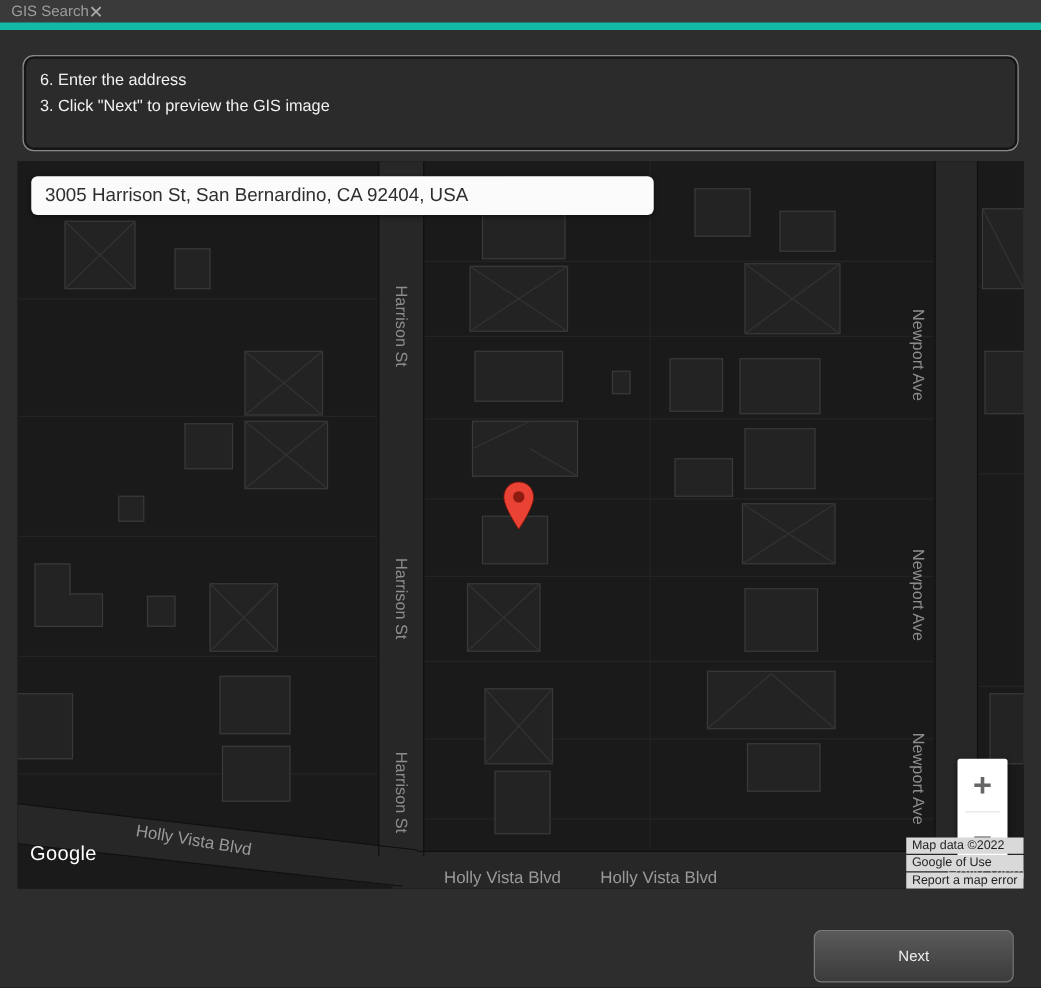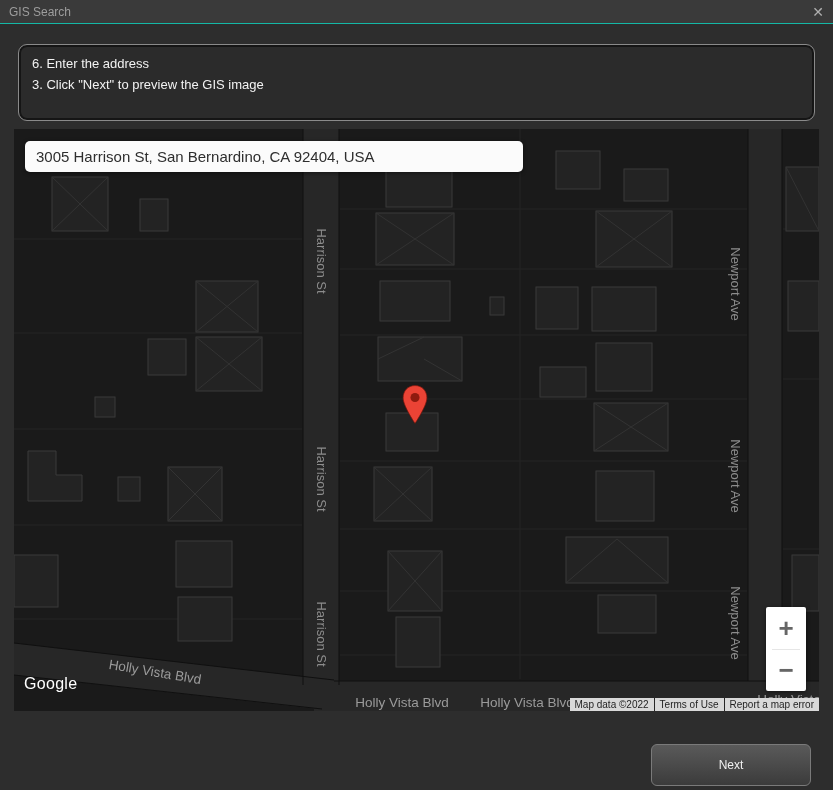--- a/index.html
+++ b/index.html
@@ -4,22 +4,22 @@
 <style>
   * { box-sizing: border-box; }
   html,body { margin:0; padding:0; }
   body {
     width:833px; height:790px; overflow:hidden; position:relative;
     background:#2d2d2d;
     font-family:"Liberation Sans", sans-serif;
   }
   
   .titlebar{
-    height:24px; background:#3a3a3a; border-bottom:1px solid #14b8a6;
-    display:flex; align-items:center; justify-content:space-between; padding:0 9px;
+    height:24px; background:#3a3a3a; border-bottom:6px solid #14b8a6;
+    display:flex; align-items:center; padding:0 9px;
   }
   .titlebar .title{ font-size:12px; color:#9d9d9d; }
   .close-btn{
     background:none; border:none; padding:0; margin:0;
     color:#b0b0b0; font-size:14px; line-height:14px; cursor:pointer;
     font-family:"Liberation Sans", sans-serif;
   }
   
   .instructions{
     margin:20px 18px 0 18px; height:77px;
@@ -59,21 +59,21 @@
     flex:1; border:none; background:none; padding:0; cursor:pointer;
     color:#666; font-size:26px; font-weight:bold; line-height:1;
     font-family:"Liberation Sans", sans-serif;
   }
   .zoom-divider{ height:1px; background:#e6e6e6; margin:0 6px; }
   .google-logo{
     position:absolute; left:10px; top:546px; z-index:2;
     color:#ffffff; font-size:16px; font-weight:500; letter-spacing:.3px; cursor:pointer;
   }
   .attribution{
-    position:absolute; right:0; bottom:0; display:flex; gap:1px; z-index:3;
+    position:absolute; right:0; bottom:0; display:flex; gap:1px; z-index:3;flex-direction:column;
   }
   .attr-chip{
     background:#d9d9d9; color:#1f1f1f; font-size:10px; line-height:13px;
     padding:0 5px; white-space:nowrap;
   }
   .attr-chip.link{ cursor:pointer; }
   
   .footer{ position:relative; height:78px; }
   .next-btn{
     position:absolute; right:22px; top:33px; width:160px; height:42px;
@@ -224,20 +224,20 @@
   <div class="zoom-ctl">
     <button class="zoom-btn">+</button>
     <div class="zoom-divider"></div>
     <button class="zoom-btn">−</button>
   </div>
 
   <span class="google-logo">Google</span>
 
   <div class="attribution">
     <span class="attr-chip">Map data ©2022</span>
-    <span class="attr-chip link">Terms of Use</span>
+    <span class="attr-chip link">Google of Use</span>
     <span class="attr-chip link">Report a map error</span>
   </div>
 </div>
 
 <div class="footer">
   <button class="next-btn">Next</button>
 </div>
 
 </body></html>

